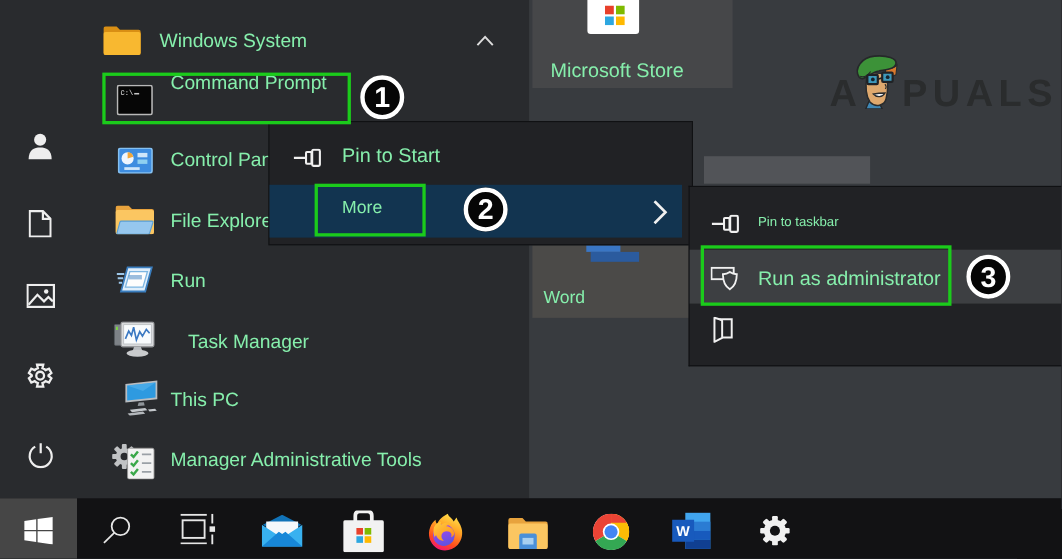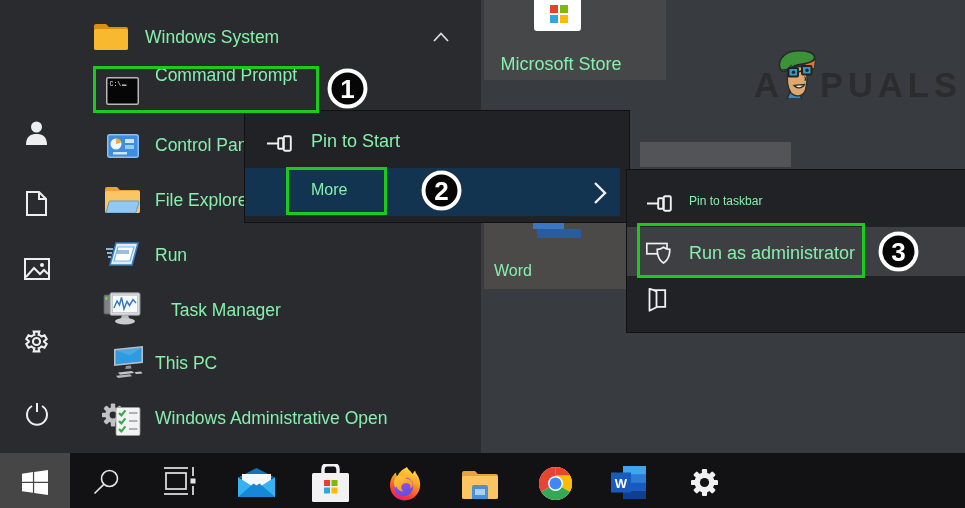--- a/index.html
+++ b/index.html
@@ -156,21 +156,21 @@
     <path d="M17 12 l2.4 2.4 l4 -5"></path>
     <path d="M17 20 l2.4 2.4 l4 -5"></path>
     <path d="M17 28 l2.4 2.4 l4 -5"></path>
   </g>
   <g stroke="#9aa0a6" stroke-width="1.6">
     <line x1="27" y1="12" x2="35.5" y2="12"></line>
     <line x1="27" y1="20" x2="35.5" y2="20"></line>
     <line x1="27" y1="28" x2="35.5" y2="28"></line>
   </g>
 </svg>
-<div class="abs txt" style="left:155px; top:408px;">Windows Administrative Open</div>
+<div class="abs txt" style="left:155px; top:408px;">Manager Administrative Tools</div>
 
 <div class="abs" style="left:244px; top:110px; width:386px; height:113px; background:#212225; border:1px solid #101113;">
   <div class="abs" style="left:0; top:57px; width:375px; height:48px; background:#123450;"></div>
   <svg class="abs" style="left:22px; top:24px;" width="25" height="17" viewBox="0 0 25 17">
     <line x1="0" y1="8.5" x2="11" y2="8.5" stroke="#f0f0f0" stroke-width="2"></line>
     <rect x="11.2" y="3.2" width="5" height="10.6" rx="0.8" fill="none" stroke="#f0f0f0" stroke-width="1.9"></rect>
     <rect x="16.8" y="1.2" width="7" height="14.6" rx="1.2" fill="none" stroke="#f0f0f0" stroke-width="1.9"></rect>
   </svg>
   <div class="abs txt" style="left:66px; top:20px; font-size:18px;">Pin to Start</div>
   <div class="abs txt" style="left:66px; top:70px; font-size:16px;">More</div>

